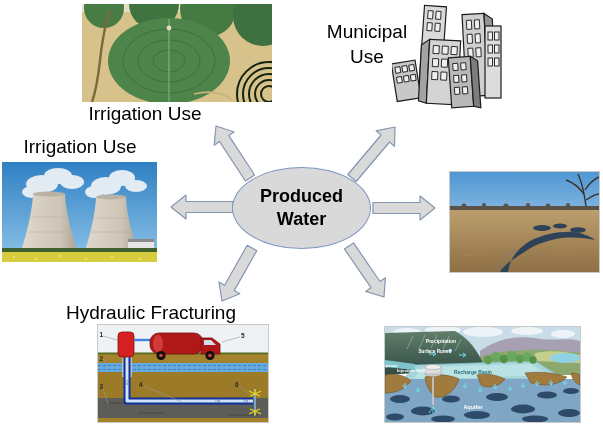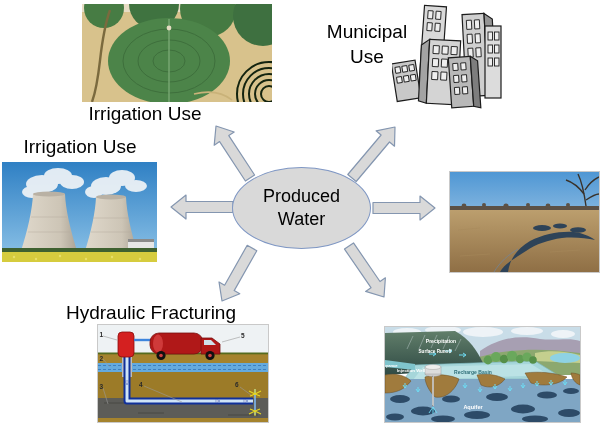--- a/index.html
+++ b/index.html
@@ -6,21 +6,21 @@
   #canvas{position:relative;width:603px;height:425px;background:#fff;overflow:hidden;
           font-family:"Liberation Sans",sans-serif;}
   .sec-label{position:absolute;font-weight:400;font-size:19px;color:#000;
              text-align:center;white-space:pre-line;line-height:1.32;z-index:6;}
   .photo{position:absolute;z-index:2;}
   .photo svg{display:block;}
   .framed svg{outline:1px solid #c9c9c9;}
   #hub{position:absolute;left:232px;top:167px;width:137px;height:80px;
        background:#d9d9d9;border:1.6px solid #7f97c4;border-radius:50%;
        display:flex;align-items:center;justify-content:center;z-index:5;
-       font-weight:400;font-size:18px;line-height:1.3;text-align:center;white-space:pre-line;}
+       font-weight:700;font-size:18px;line-height:1.3;text-align:center;white-space:pre-line;}
   #arrows{position:absolute;left:0;top:0;z-index:4;pointer-events:none;}
 </style>
 </head>
 <body>
 
 <div id="canvas">
 
   <div id="hub">
     <span>Produced
 Water</span>

